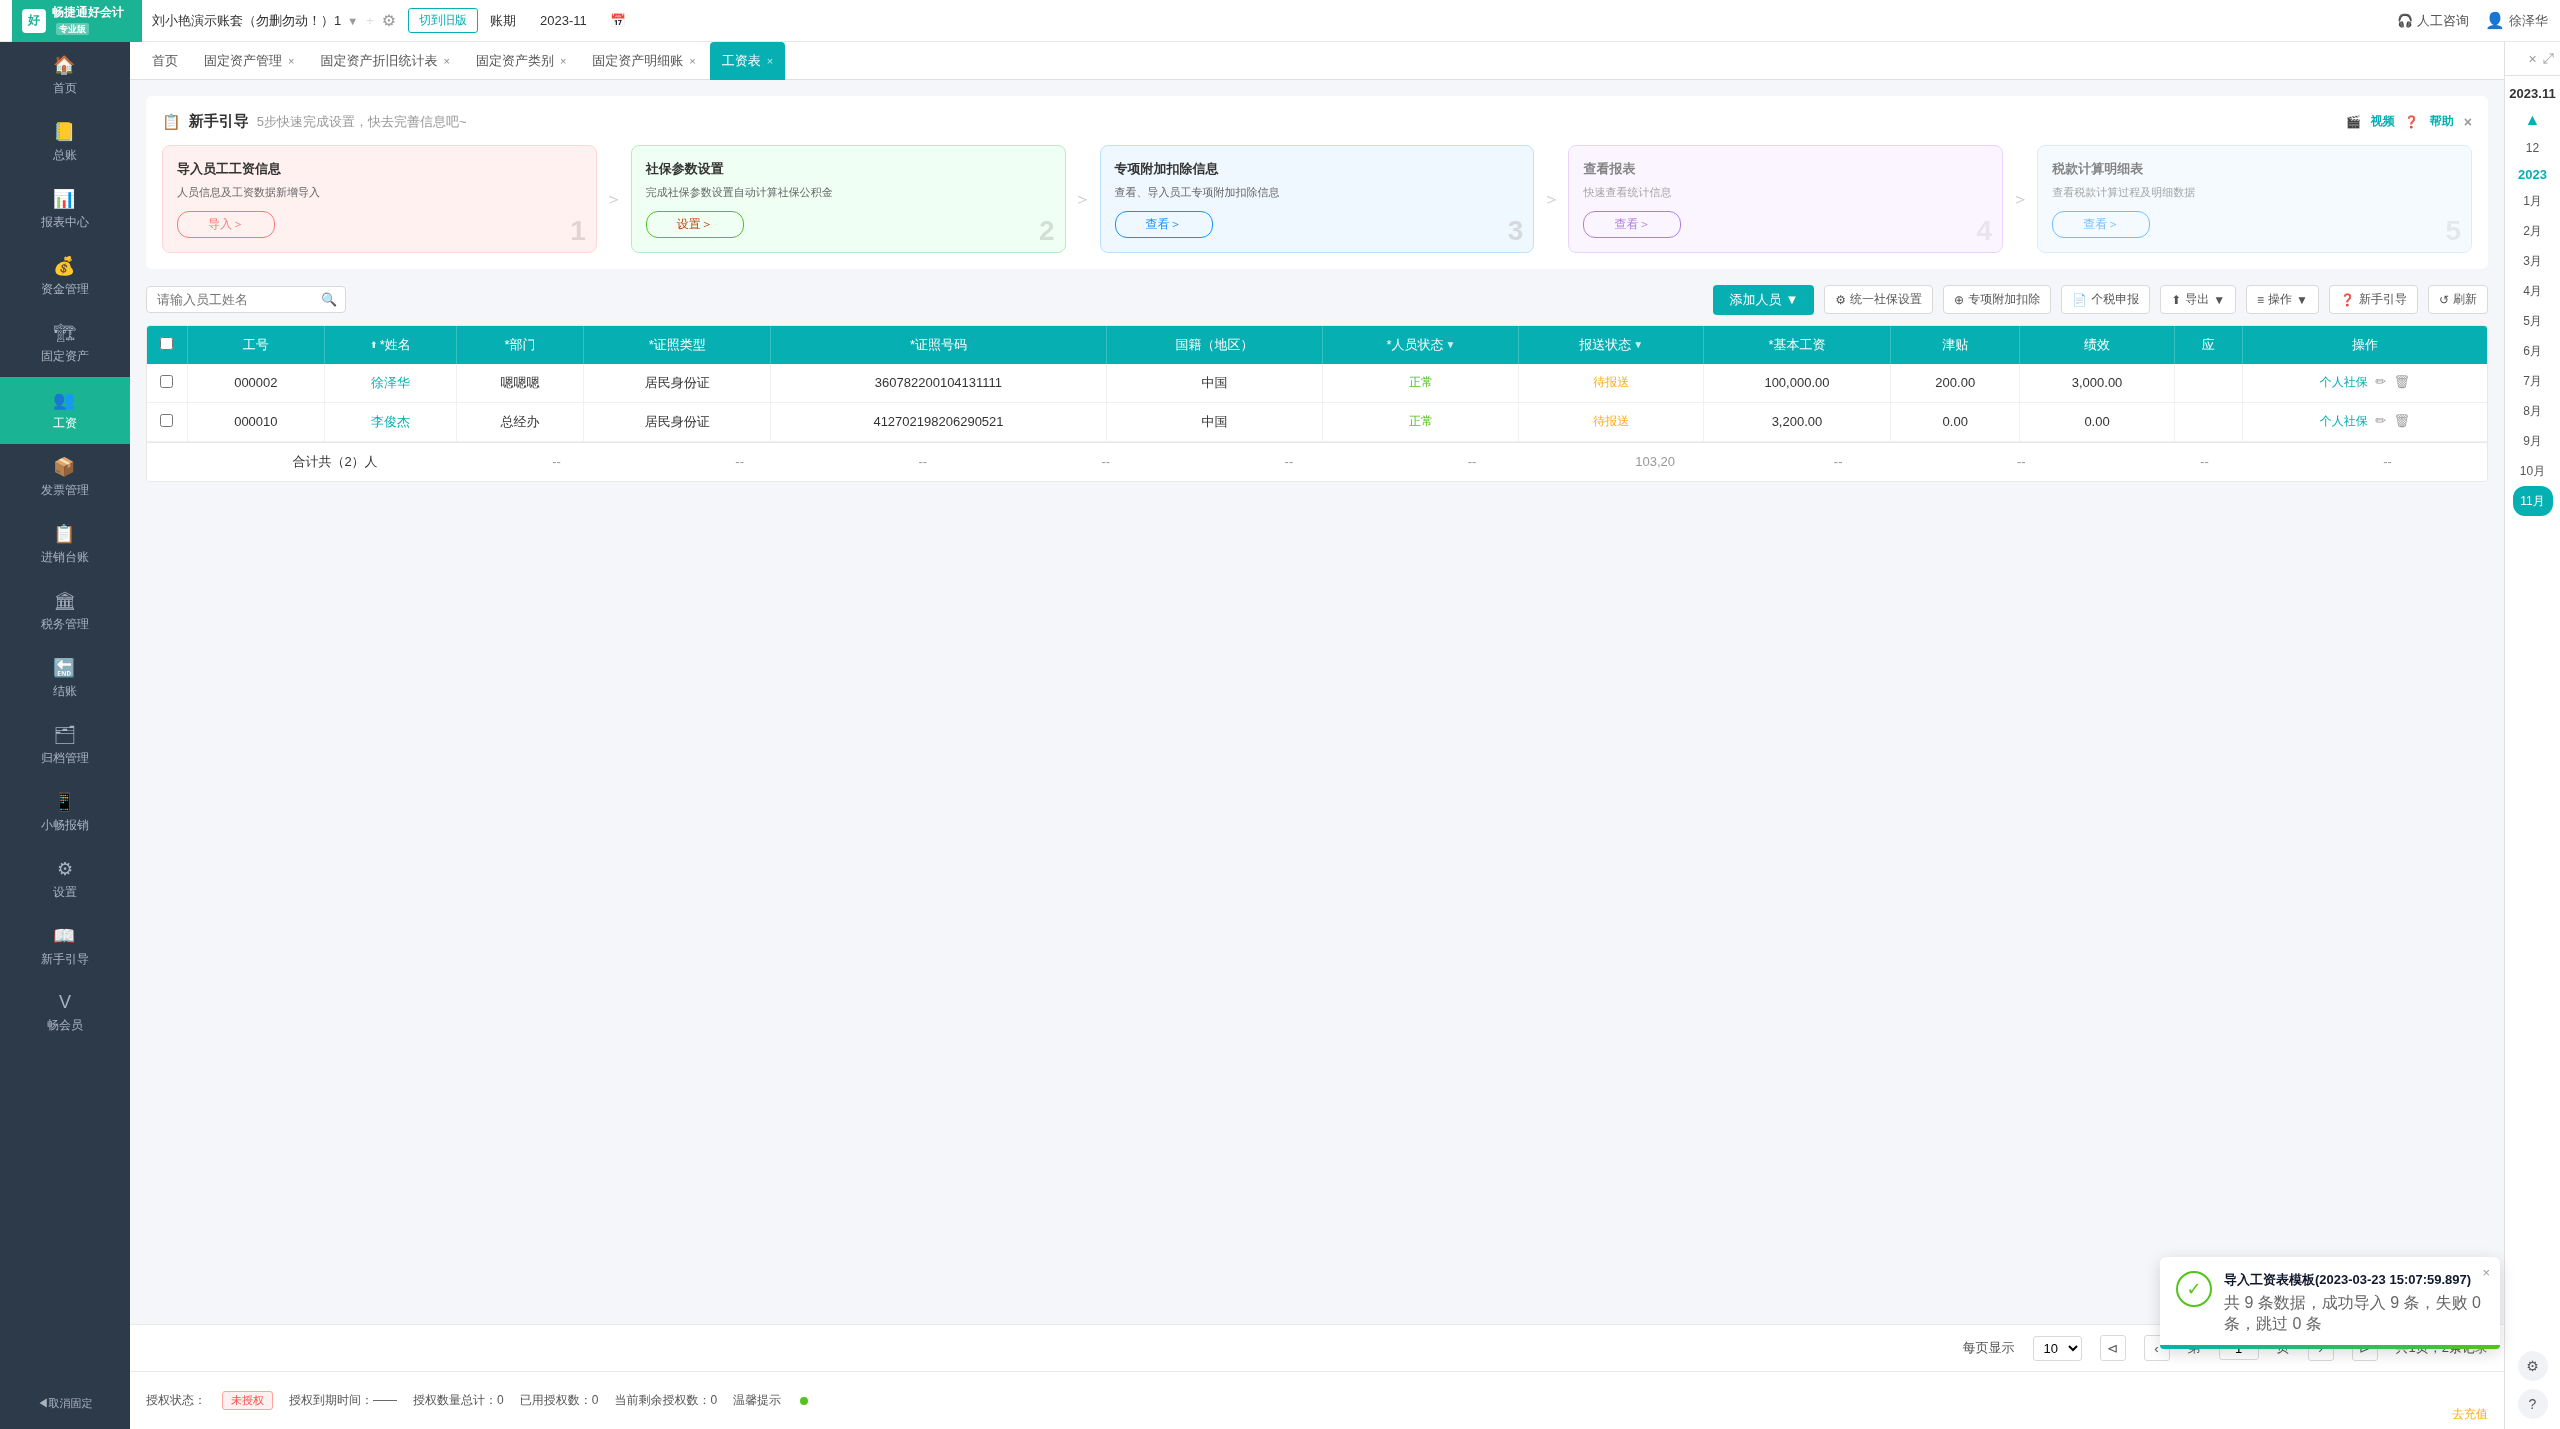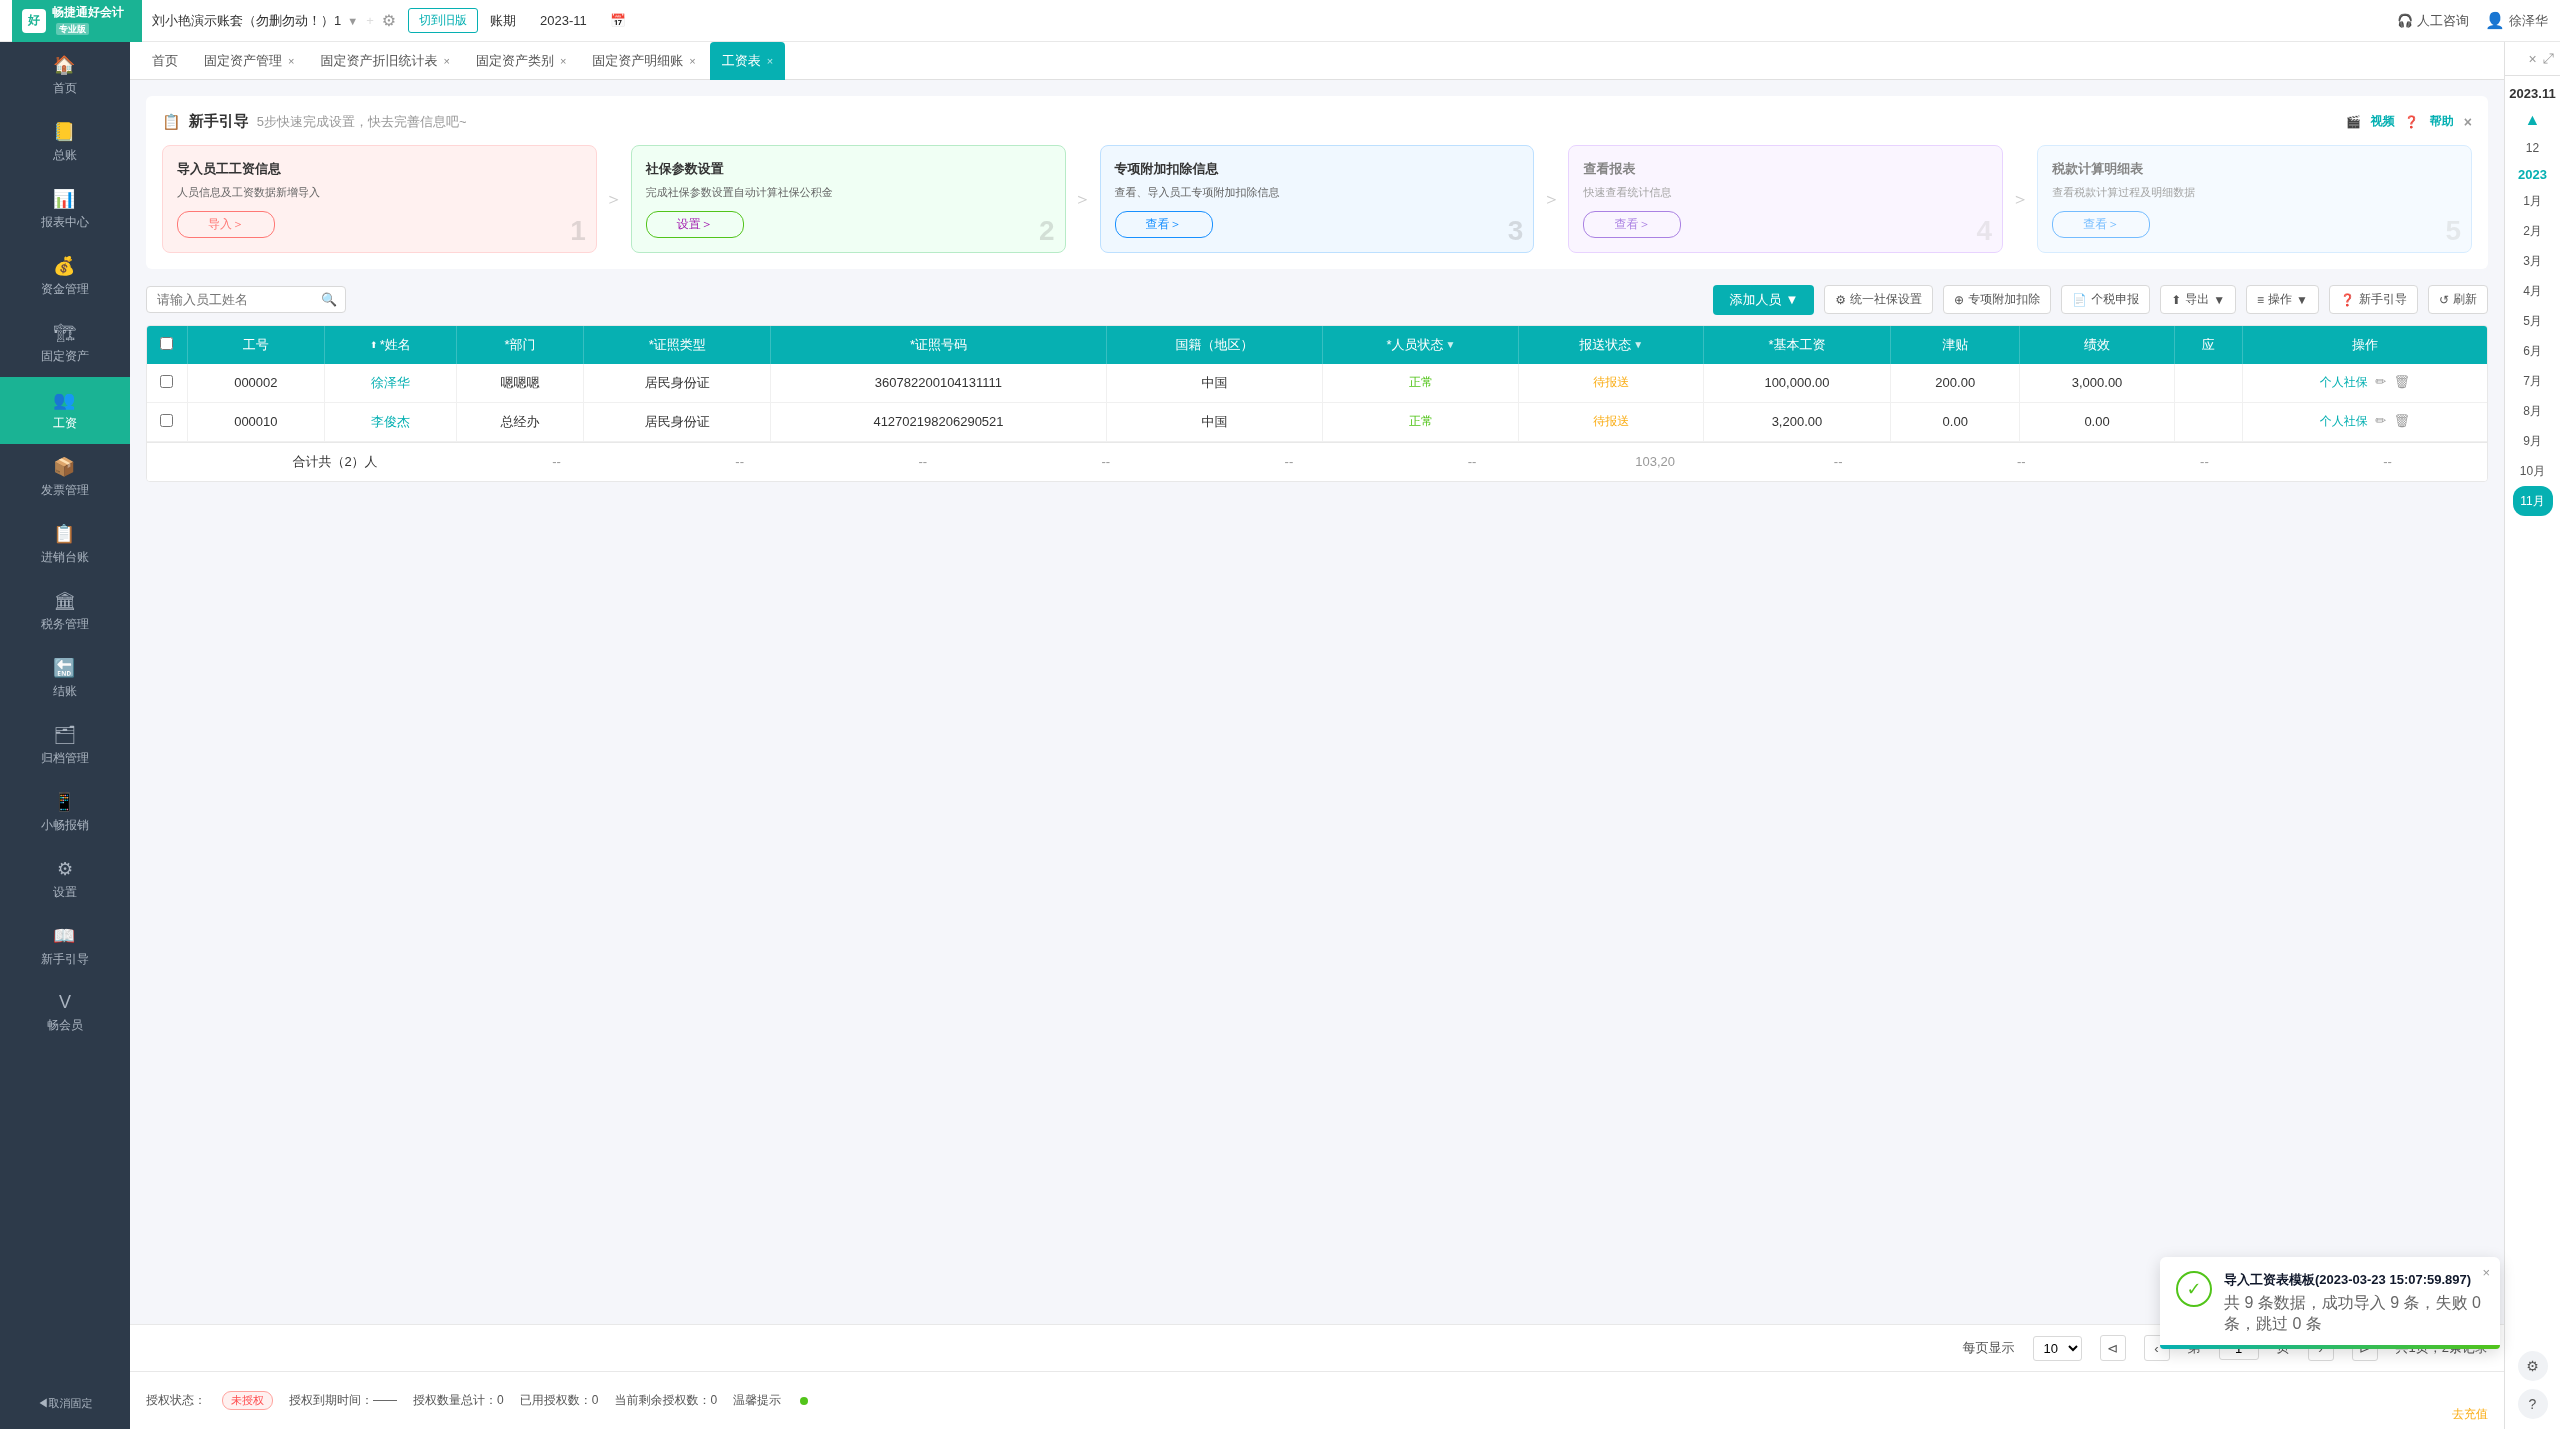--- a/index.html
+++ b/index.html
@@ -264,21 +264,21 @@
     .guide-step-btn {
       margin-top: 10px;
       display: inline-block;
       padding: 4px 30px;
       border-radius: 12px;
       border: 1px solid;
       font-size: 12px;
       cursor: pointer;
     }
     .btn-red { border-color: #ff7875; color: #ff7875; background: transparent; }
-    .btn-green { border-color: #52c41a; color: #a21caf; background: transparent; }
+    .btn-green { border-color: #52c41a; color: #c2410c; background: transparent; }
     .btn-blue { border-color: #1890ff; color: #1890ff; background: transparent; }
     .btn-purple { border-color: #722ed1; color: #722ed1; background: transparent; }
 
     
     .toolbar {
       display: flex;
       align-items: center;
       gap: 10px;
       margin-bottom: 10px;
     }
@@ -464,21 +464,21 @@
       gap: 16px;
       font-size: 12px;
       color: #555;
       flex-shrink: 0;
     }
     .status-unauthorized {
       background: #fff1f0;
       color: #ff4d4f;
       border: 1px solid #ffa39e;
       padding: 1px 8px;
-      border-radius: 9px;
+      border-radius: 3px;
       font-size: 11px;
     }
     .status-go-auth {
       color: #faad14;
       cursor: pointer;
       margin-left: auto;
       font-size: 12px;
       margin-top: 28px;
     }
     .warning-dot {

